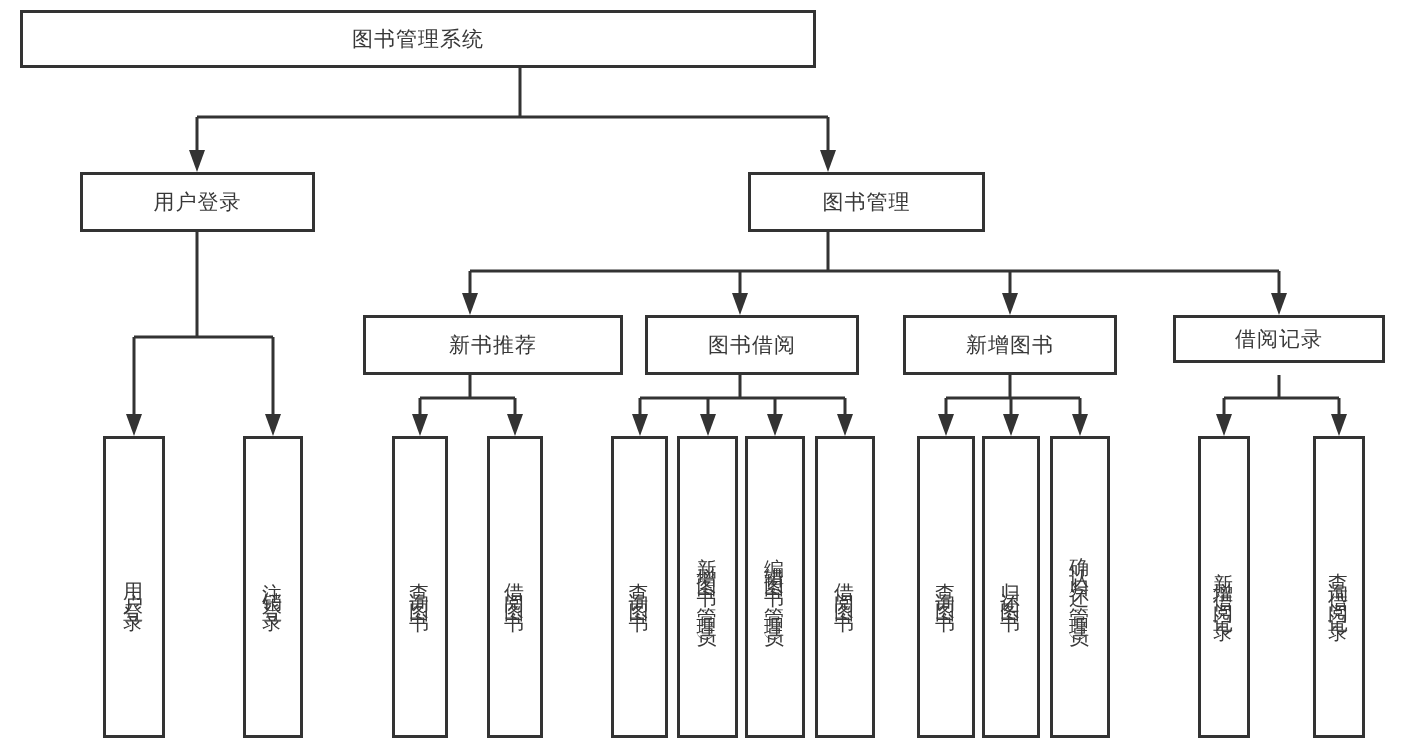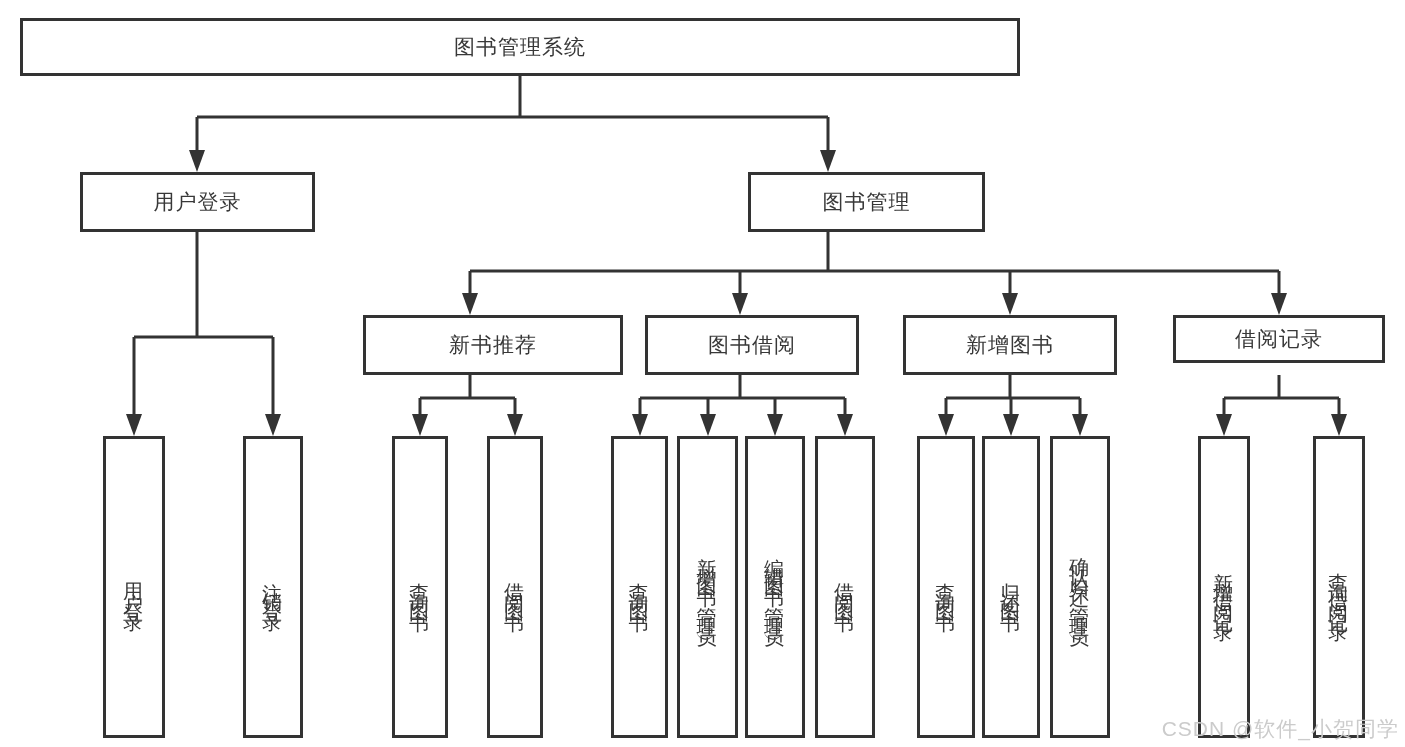--- a/index.html
+++ b/index.html
@@ -94,21 +94,21 @@
       <polygon points="767,414 783,414 775,436"></polygon>
       <polygon points="837,414 853,414 845,436"></polygon>
       <polygon points="938,414 954,414 946,436"></polygon>
       <polygon points="1003,414 1019,414 1011,436"></polygon>
       <polygon points="1072,414 1088,414 1080,436"></polygon>
       <polygon points="1216,414 1232,414 1224,436"></polygon>
       <polygon points="1331,414 1347,414 1339,436"></polygon>
     </g>
   </svg>
 
-  <div class="hbox" style="left:20px; top:18px; width:1000px; height:58px">
+  <div class="hbox" style="left:20px; top:10px; width:796px; height:58px">
     <span>图书管理系统</span>
   </div>
 
   <div class="hbox" style="left:80px; top:172px; width:235px; height:60px">
     <span>用户登录</span>
   </div>
   <div class="hbox" style="left:748px; top:172px; width:237px; height:60px">
     <span>图书管理</span>
   </div>
 
@@ -162,15 +162,14 @@
     <span class="vtext">确认归还（管理员）</span>
   </div>
 
   <div class="leaf" style="left:1198px; width:52px">
     <span class="vtext">新增借阅记录</span>
   </div>
   <div class="leaf" style="left:1313px; width:52px">
     <span class="vtext">查询借阅记录</span>
   </div>
 
-  <div class="watermark">CSDN @软件_小贺同学</div>
 
 </div>
 
 </body></html>

